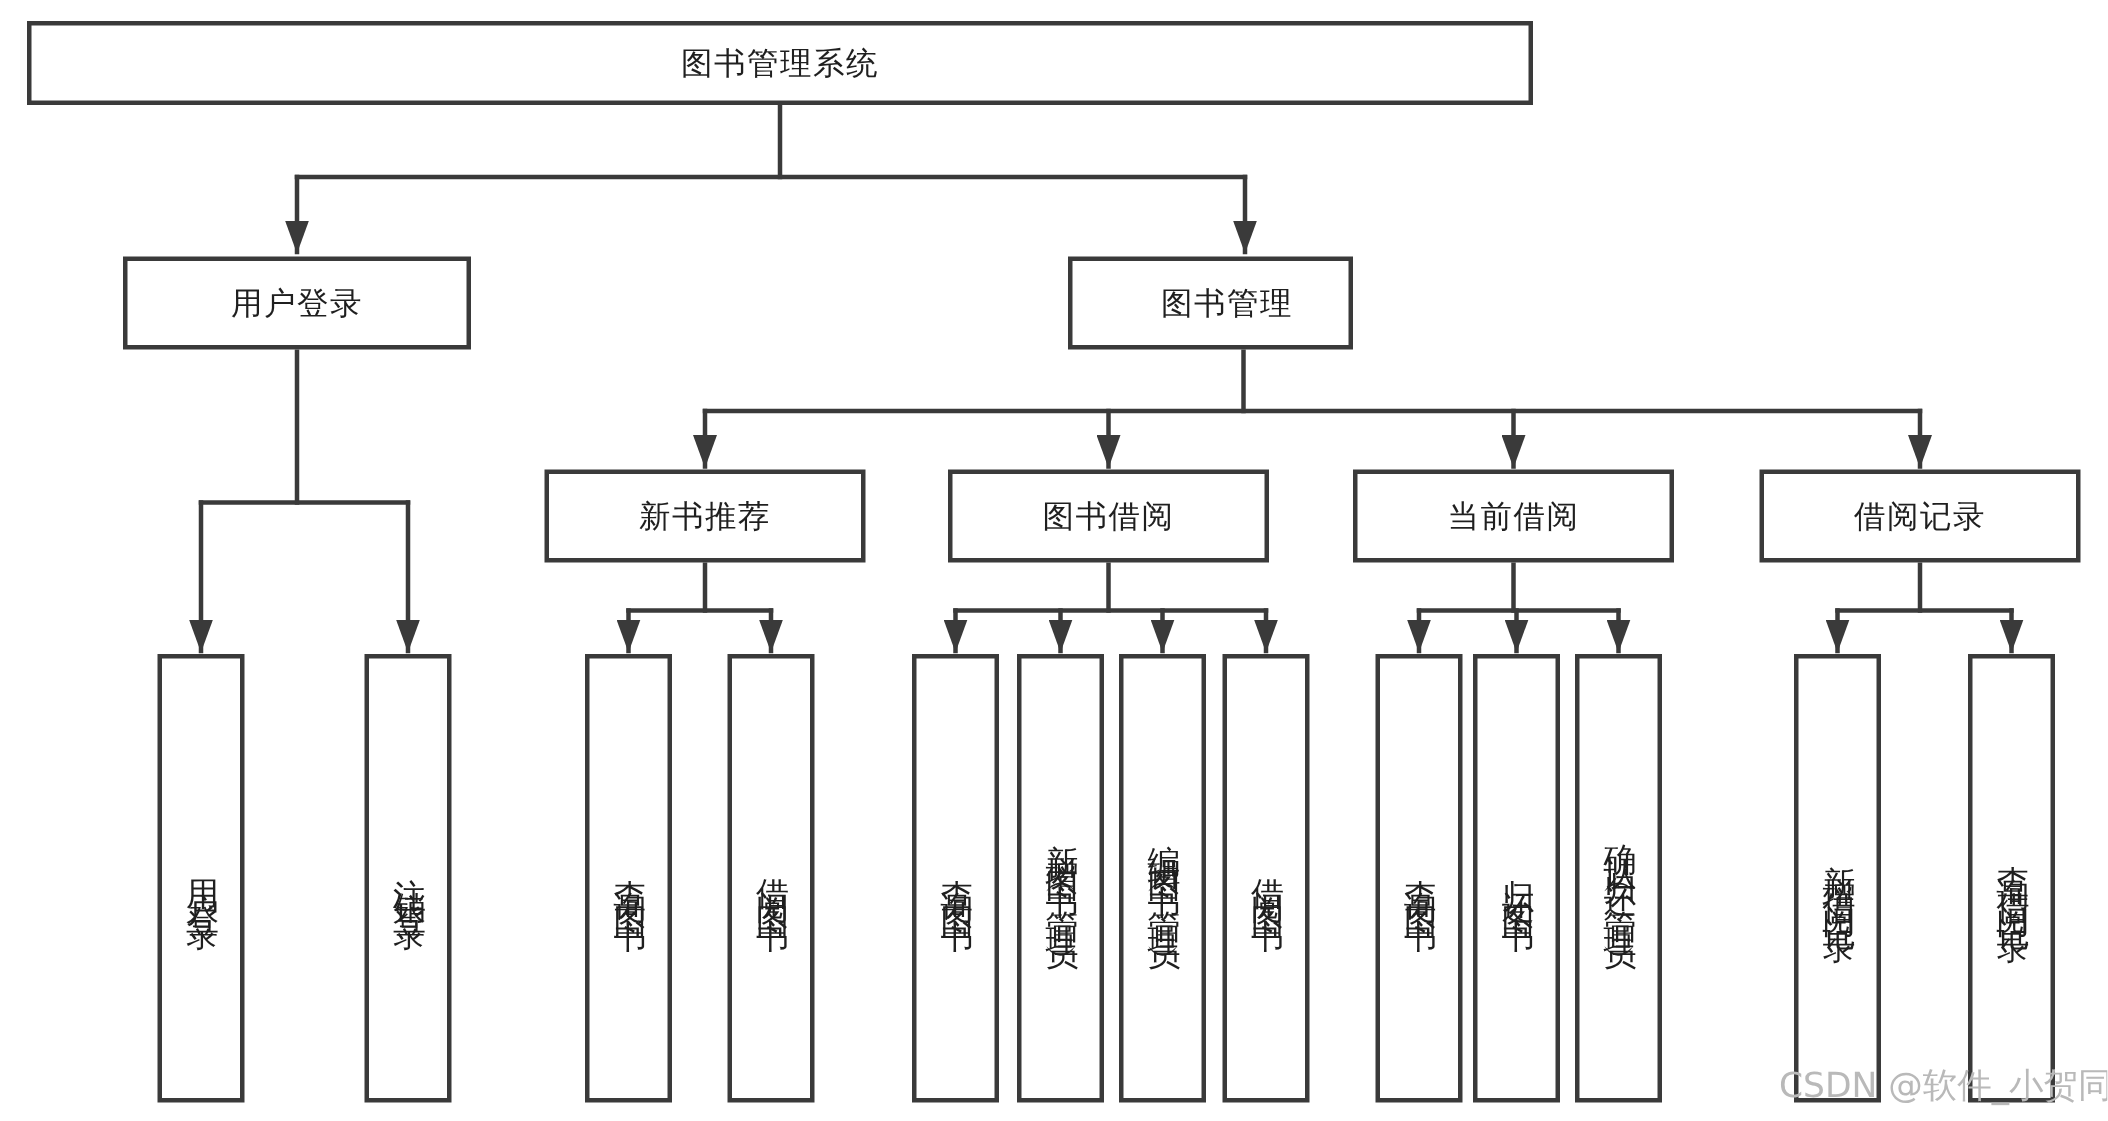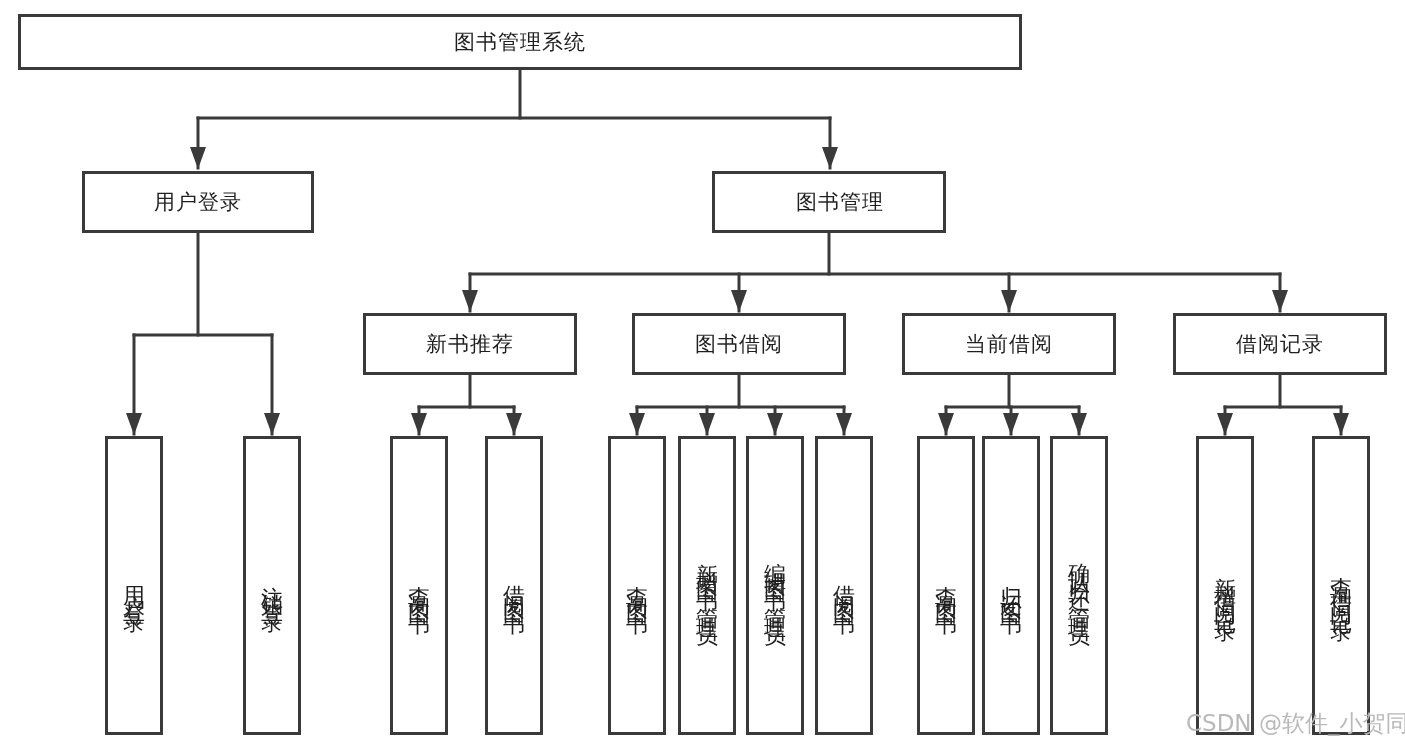--- a/index.html
+++ b/index.html
@@ -107,21 +107,21 @@
     </g>
   </svg>
 
   <div class="node" style="left:18px; top:14px; width:1004px; height:56px;">
     <span class="hlabel">图书管理系统</span>
   </div>
 
   <div class="node" style="left:82px; top:171px; width:232px; height:62px;">
     <span class="hlabel">用户登录</span>
   </div>
-  <div class="node" style="left:712px; top:171px; width:234px; height:62px;padding-left:22px;">
+  <div class="node" style="left:712px; top:171px; width:190px; height:62px;padding-left:22px;">
     <span class="hlabel">图书管理</span>
   </div>
 
   <div class="node" style="left:363px; top:313px; width:214px; height:62px;">
     <span class="hlabel">新书推荐</span>
   </div>
   <div class="node" style="left:632px; top:313px; width:214px; height:62px;">
     <span class="hlabel">图书借阅</span>
   </div>
   <div class="node" style="left:902px; top:313px; width:214px; height:62px;">

